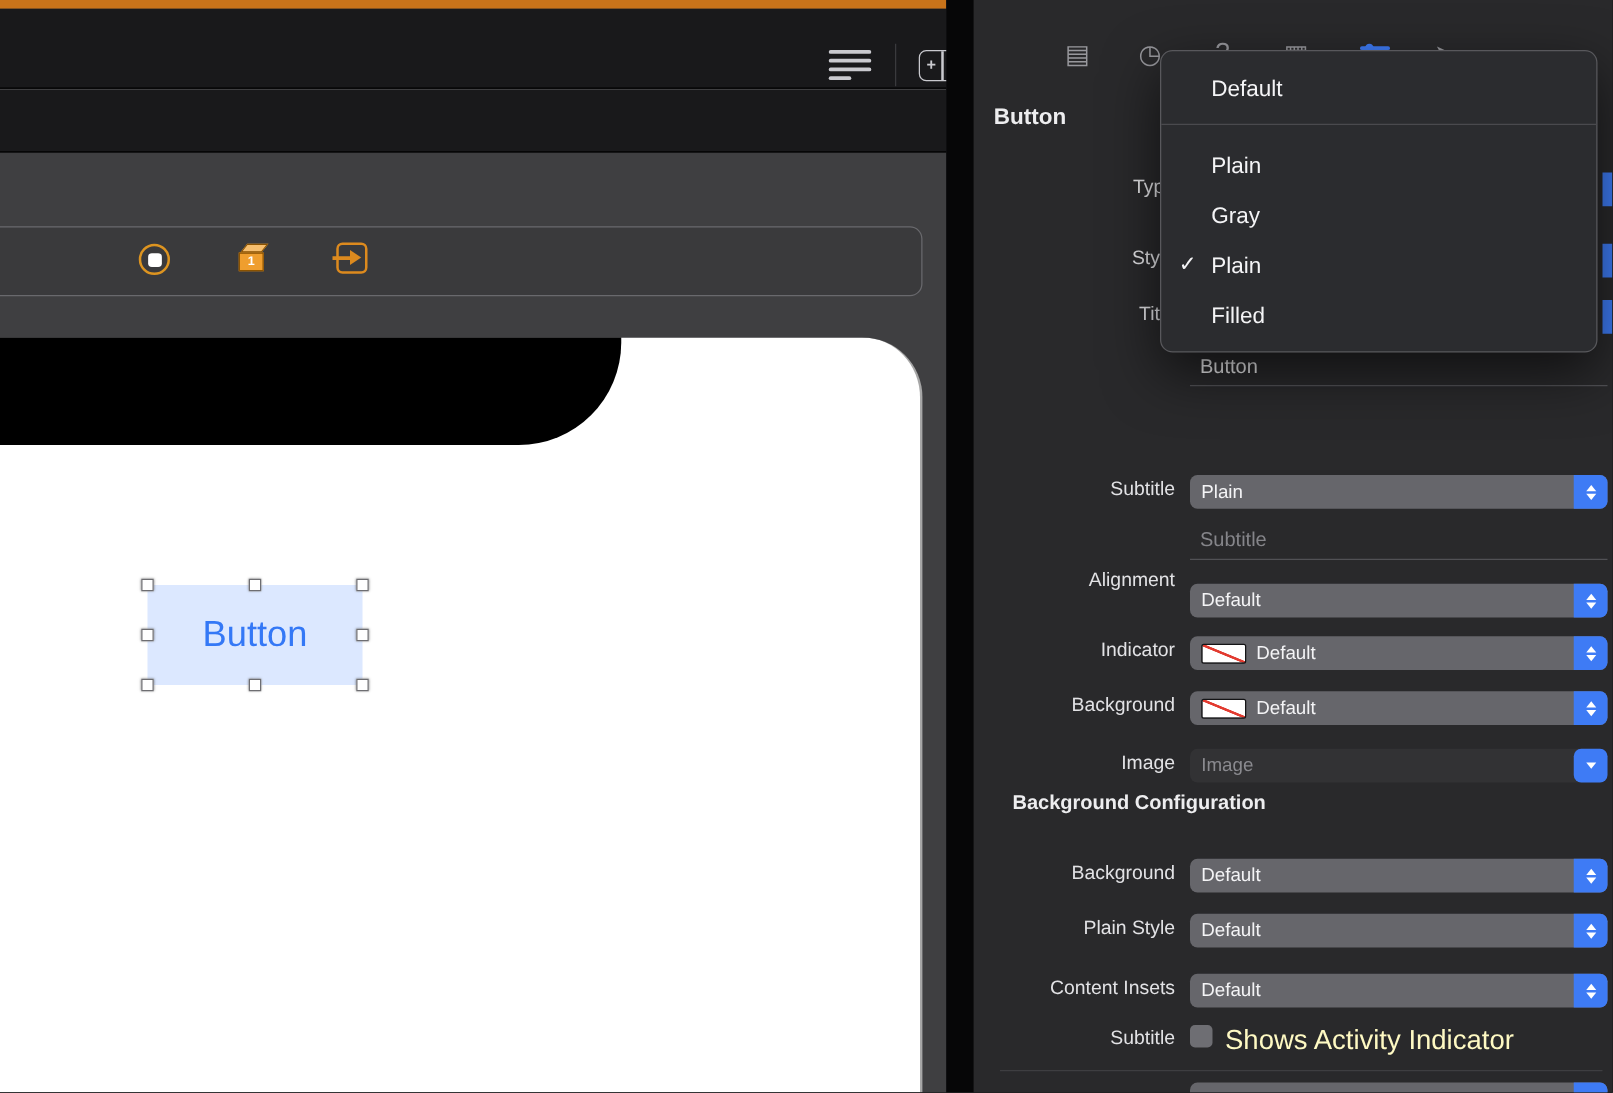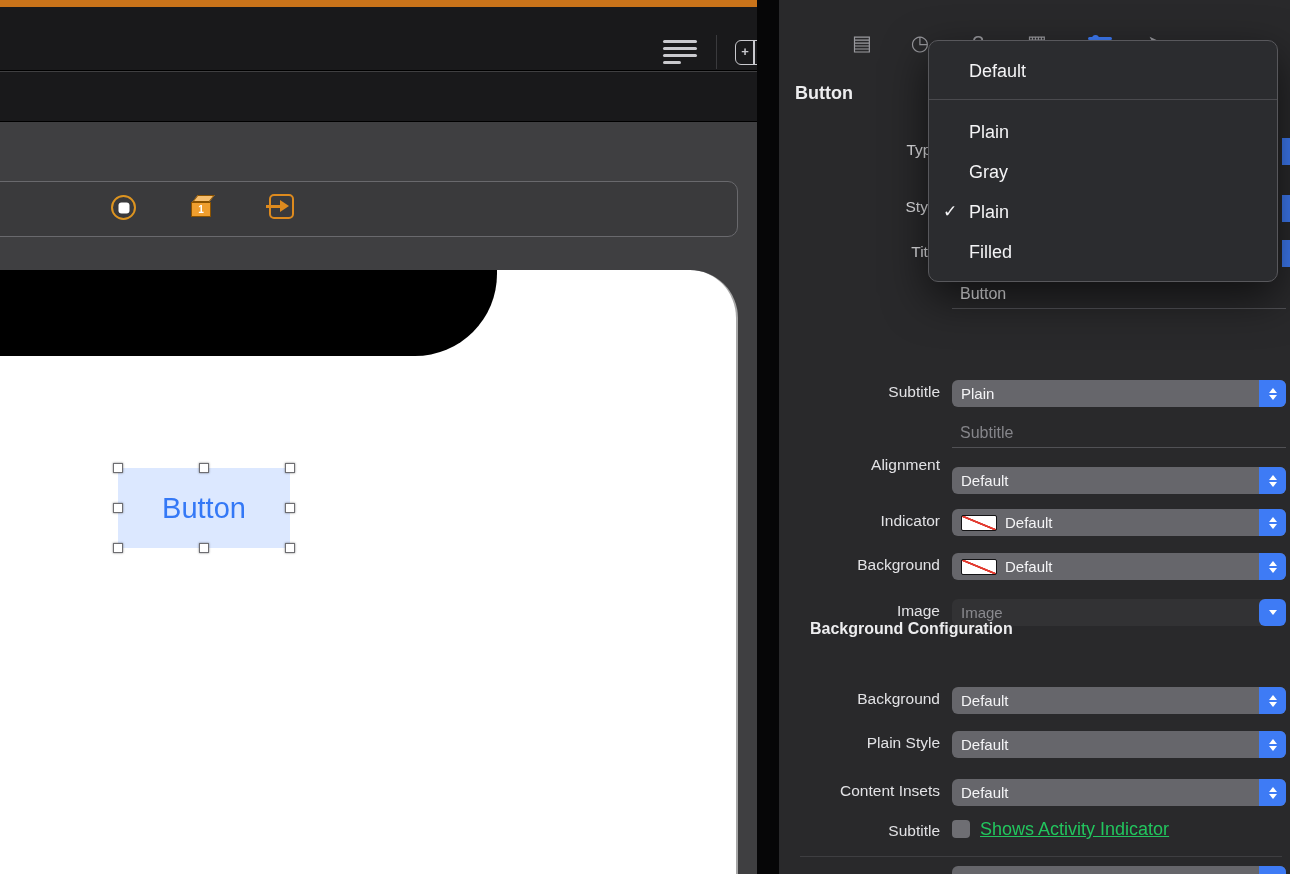--- a/index.html
+++ b/index.html
@@ -88,21 +88,21 @@
   .stepper { position:absolute; right:0; top:1px; width:20px; height:30px; background:#66666B; border-radius:5px;
     display:flex; flex-direction:column; align-items:center; justify-content:center; gap:3px; cursor:pointer; }
   .stepper .tri-up, .stepper .tri-down { border-left-width:4px; border-right-width:4px; }
 
   .combo { position:absolute; left:173px; top:599px; width:334px; height:27px; background:#323234; border-radius:6px;
     display:flex; align-items:center; padding-left:9px; color:#8A8A8F; font-size:15px; cursor:pointer; }
   .combo .cap { position:absolute; right:0; top:0; width:27px; height:27px; background:#3E7BF5; border-radius:6px;
     display:flex; align-items:center; justify-content:center; }
 
   .checkbox { position:absolute; left:173px; top:820px; width:18px; height:18px; background:#6E6E73; border-radius:4px; cursor:pointer; }
-  .check-text { position:absolute; left:201px; top:819px; font-size:18px; color:#22c55e;text-decoration:underline; }
+  .check-text { position:absolute; left:201px; top:819px; font-size:22px; color:#fef9c3; }
 
   .bottom-div { position:absolute; left:21px; top:856px; width:482px; height:1px; background:#3E3E41; }
   .sliver { position:absolute; left:173px; top:866px; width:334px; height:10px; background:#66666B; border-radius:6px 6px 0 0; }
   .sliver .cap { position:absolute; right:0; top:0; width:27px; height:10px; background:#3E7BF5; border-radius:0 6px 0 0; }
   .edge-cap { position:absolute; left:503px; width:8px; height:27px; background:#3E7BF5; }
 
   
   .menu { position:absolute; left:149px; top:40px; width:350px; height:242px; background:#2B2C2F;
     border:1px solid #58585C; border-radius:10px; box-shadow:0 16px 44px rgba(0,0,0,0.6); z-index:60; padding-top:10px; }
   .menu-item { position:relative; height:40px; line-height:40px; padding-left:40px; font-size:18px; color:#F4F4F6; cursor:pointer; }
@@ -243,21 +243,21 @@
     </div>
 
     <span class="form-label" style="top:602px">Image</span>
     <div class="combo">
       <span>Image</span>
       <span class="cap">
           <i class="tri-down"></i>
         </span>
     </div>
 
-    <div class="section-header" style="top:620px">Background Configuration</div>
+    <div class="section-header" style="top:634px">Background Configuration</div>
 
     <span class="form-label" style="top:690px">Background</span>
     <div class="popup" style="top:687px">
       <span>Default</span>
       <span class="cap">
           <i class="tri-up"></i>
           <i class="tri-down"></i>
         </span>
     </div>
 

